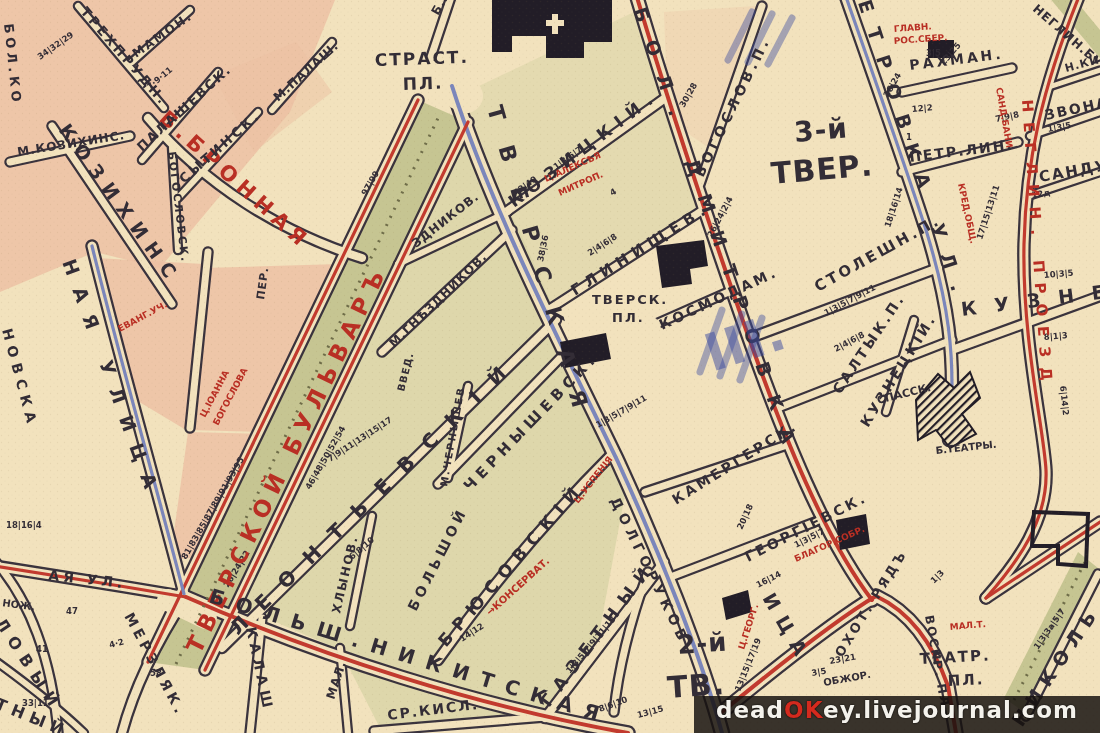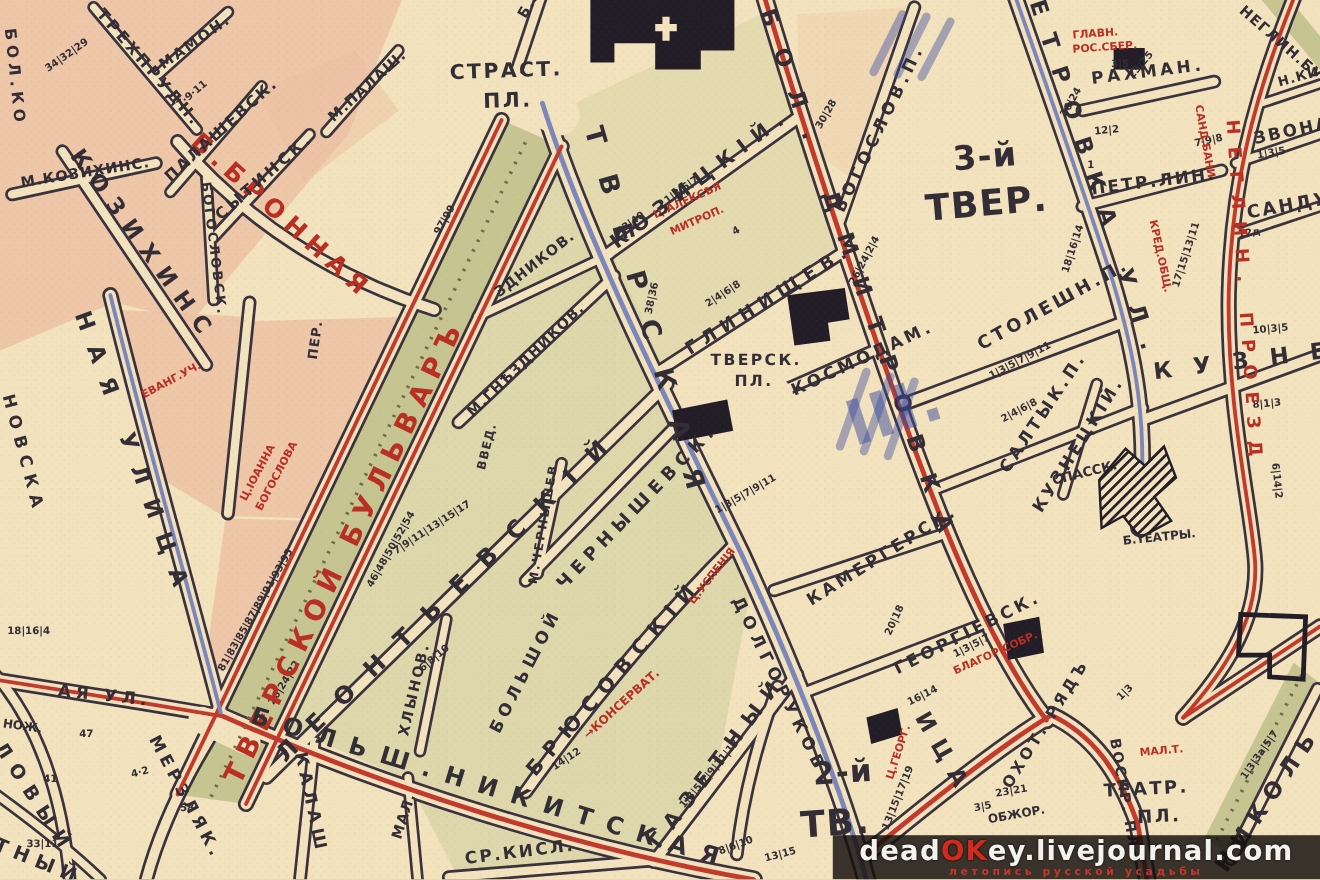--- a/index.html
+++ b/index.html
@@ -335,15 +335,14 @@
         <text x="795" y="142" transform="rotate(-5,795,142)" font-size="28" font-weight="700" letter-spacing="1" fill="#332d36" opacity="1">3-й</text>
         <text x="772" y="184" transform="rotate(-5,772,184)" font-size="30" font-weight="700" letter-spacing="1" fill="#332d36" opacity="1">ТВЕР.</text>
         <text x="678" y="654" transform="rotate(-4,678,654)" font-size="26" font-weight="700" letter-spacing="1" fill="#332d36" opacity="1">2-й</text>
         <text x="668" y="698" transform="rotate(-4,668,698)" font-size="30" font-weight="700" letter-spacing="1" fill="#332d36" opacity="1">ТВ.</text>
         <text x="712" y="372" transform="rotate(-18,712,372)" font-size="52" font-weight="700" letter-spacing="1" fill="#3a4aa0" opacity="0.5">III.</text>
       </g>
   </svg>
 
   <div class="watermark">
     <div class="wm-line"><span>dead</span><span class="wm-accent">OK</span><span>ey.livejournal.com</span></div>
-    <div class="wm-sub">летопись русской усадьбы</div>
   </div>
 </div>
 
 </body></html>

